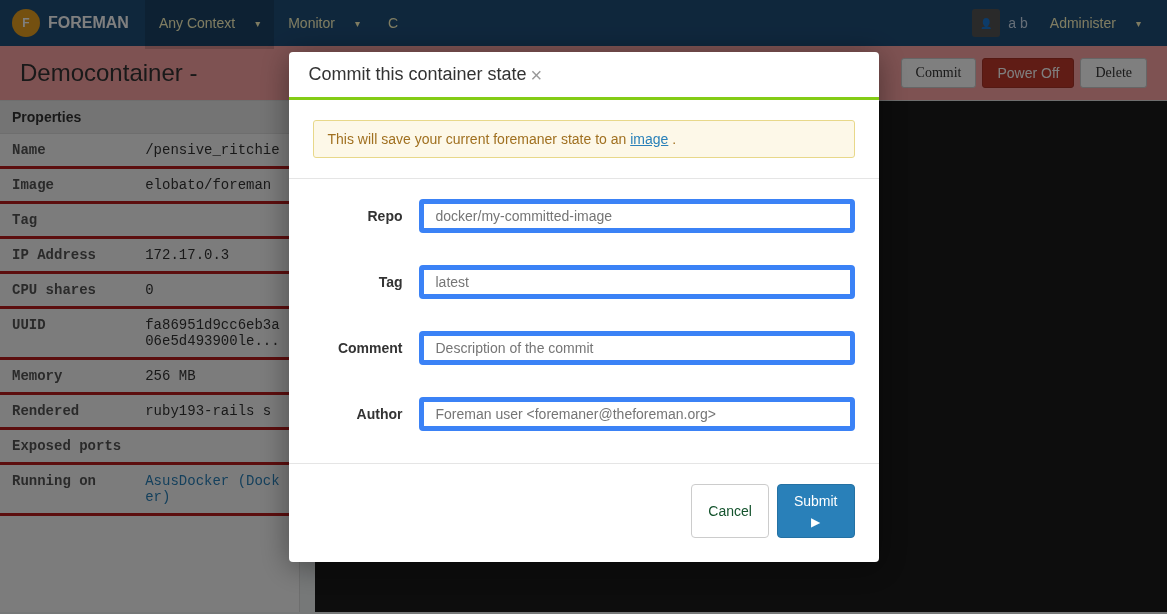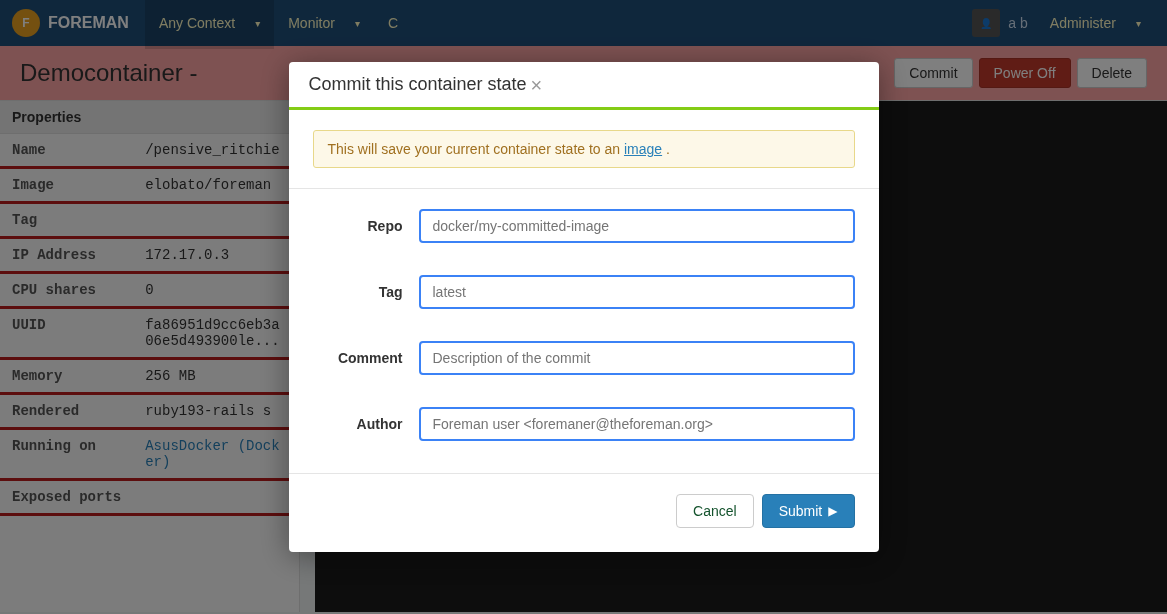--- a/index.html
+++ b/index.html
@@ -92,21 +92,21 @@
       border: 1px solid #ccc;
       border-radius: 3px;
       cursor: pointer;
       font-size: 14px;
       background: #fff;
       color: #333;
       display: flex;
       align-items: center;
       gap: 6px;
     }
-    .btn-default { background: #fff; border-color: #ccc; }
+    .btn-default { background: #fff; border-color: #ccc; font-family: Liberation Serif, serif; }
     .btn-danger { background: #c0392b; color: #fff; border-color: #a93226; }
 
     
     .main-content {
       display: flex;
       height: calc(614px - 46px - 57px);
       overflow: hidden;
       gap: 15px;
     }
 
@@ -226,21 +226,21 @@
       font-weight: bold;
       text-align: right;
       margin-right: 16px;
       color: #333;
       flex-shrink: 0;
     }
     .form-control {
       flex: 1;
       height: 34px;
       padding: 6px 12px;
-      border: 2px solid #3b82f6;
+      border: 5px solid #3b82f6;
       border-radius: 4px;
       font-size: 14px;
       color: #999;
       outline: none;
     }
     .modal-divider2 {
       border: none;
       border-top: 1px solid #e5e5e5;
       margin: 4px -24px 20px;
     }
@@ -263,20 +263,21 @@
       padding: 8px 16px;
       border: 1px solid #2471a3;
       border-radius: 4px;
       background: #2980b9;
       color: #fff;
       cursor: pointer;
       font-size: 14px;
       display: flex;
       align-items: center;
       gap: 6px;
+      flex-direction: column;
     }
     .submit-icon { font-size: 12px; }
   </style>
 </head>
 <body>
 
 <nav class="navbar">
   <div class="navbar-brand">
     <div class="brand-logo">
       <span>F</span>
@@ -347,26 +348,26 @@
           </tr>
           <tr>
             <td>Memory</td>
             <td>256 MB</td>
           </tr>
           <tr>
             <td>Rendered</td>
             <td>ruby193-rails s</td>
           </tr>
           <tr>
+            <td>Exposed ports</td>
+            <td></td>
+          </tr>
+          <tr>
             <td>Running on</td>
             <td><a href="#" class="prop-link">AsusDocker (Docker)</a></td>
-          </tr>
-          <tr>
-            <td>Exposed ports</td>
-            <td></td>
           </tr>
         </tbody>
     </table>
   </div>
 
   <div class="console-area" id="console-output">
       <div>:3000</div>
       <div>&nbsp;</div>
       <div>loaded: ComputeResource</div>
       <div>level constant ComputeResource refer</div>
@@ -386,21 +387,21 @@
 </div>
 
 <div class="modal-overlay">
   <div class="modal">
     <div class="modal-header">
       <h4 class="modal-title">Commit this container state</h4>
       <button class="modal-close">×</button>
     </div>
     <div class="modal-body">
       <div class="modal-info">
-        <span>This will save your current container state to an</span>
+        <span>This will save your current foremaner state to an</span>
         <a href="#">image</a>
         <span>.</span>
       </div>
       <hr class="modal-divider">
 
       <div class="form-group">
         <label class="form-label">Repo</label>
         <input class="form-control" type="text" placeholder="docker/my-committed-image" style="">
       </div>
 

